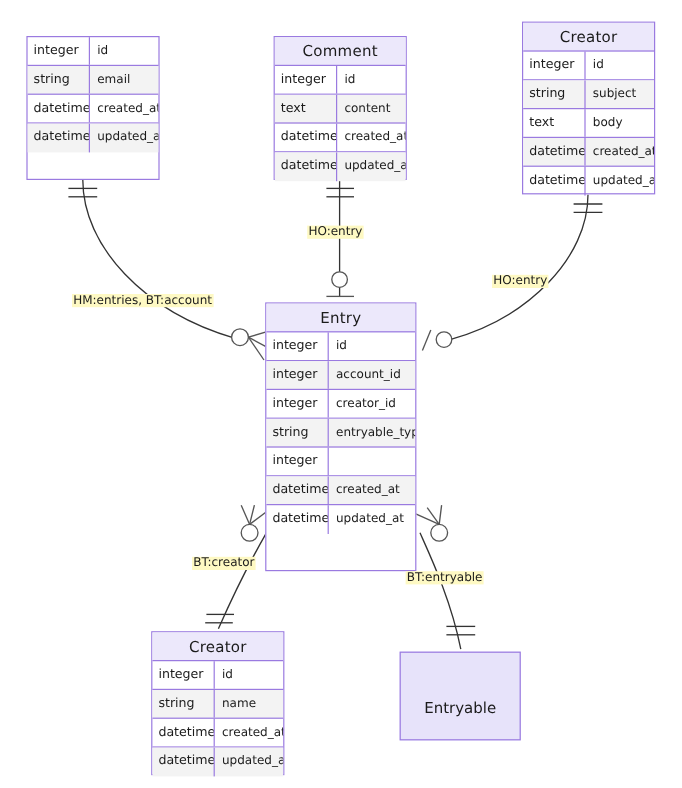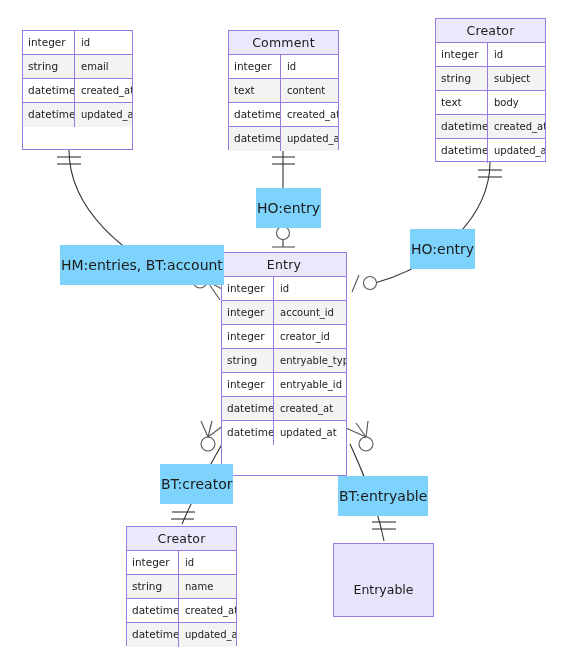--- a/index.html
+++ b/index.html
@@ -76,26 +76,26 @@
     align-items: center;
     justify-content: center;
   }
   .entity.plain .plain-label {
     font-size: 12.5px;
     color: #1b1b1b;
     margin-top: 19px;
   }
   .rel-label {
     position: absolute;
-    font-size: 14px;
-    color: #1b1b1b;
-    background: #7dd3fc;
+    font-size: 10px;
+    color: #1b1b1b;
+    background: #fef9c3;
     white-space: nowrap;
     z-index: 4;
-    padding: 12px 1px;
+    padding: 0 1px;
   }
 </style>
 </head>
 <body>
 
 <div id="canvas">
 
   <svg id="relations" viewBox="0 0 568 657" width="568" height="657">
     <g fill="none" stroke="#333333" stroke-width="1.1">
 
@@ -230,21 +230,20 @@
         <div class="attr-row">
           <div class="attr-type">integer</div>
           <div class="attr-name">creator_id</div>
         </div>
         <div class="attr-row alt">
           <div class="attr-type">string</div>
           <div class="attr-name">entryable_type</div>
         </div>
         <div class="attr-row">
           <div class="attr-type">integer</div>
-          <div class="attr-name">entryable_id</div>
         </div>
         <div class="attr-row alt">
           <div class="attr-type">datetime</div>
           <div class="attr-name">created_at</div>
         </div>
         <div class="attr-row">
           <div class="attr-type">datetime</div>
           <div class="attr-name">updated_at</div>
         </div>
       </div>

